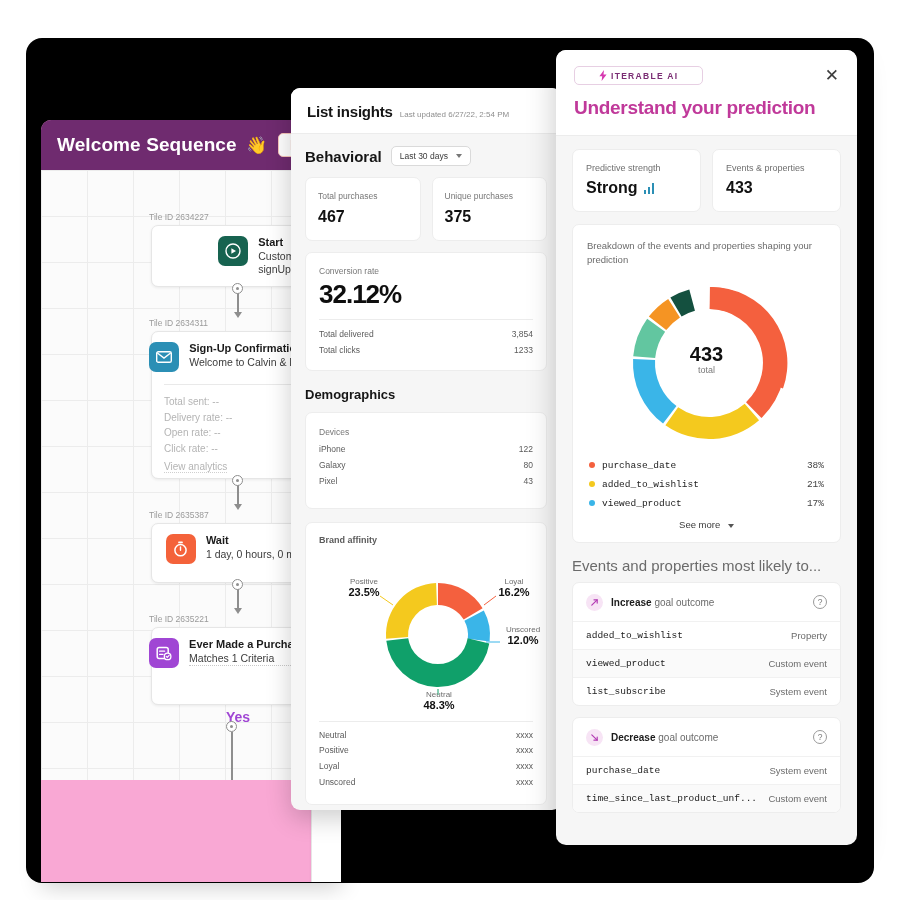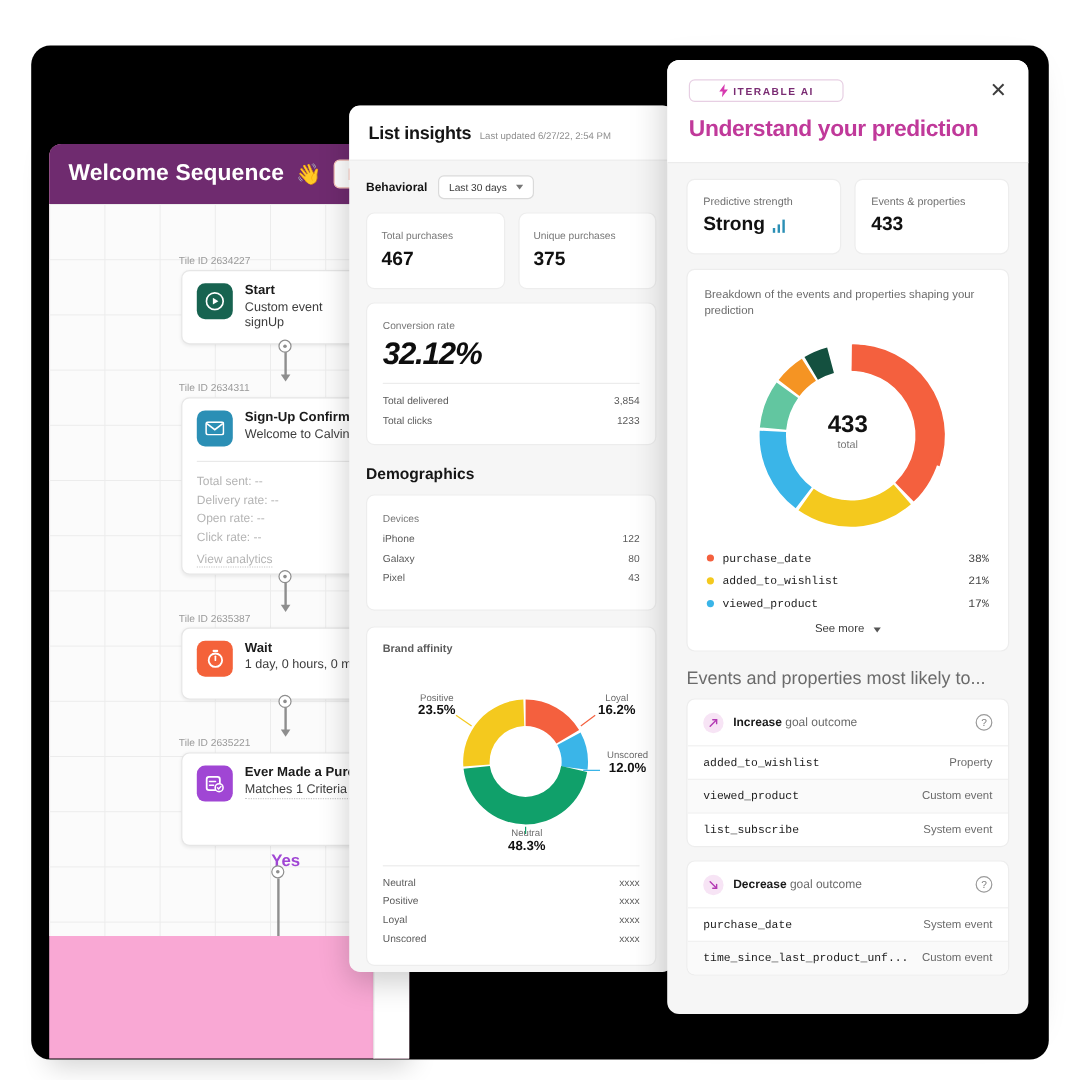--- a/index.html
+++ b/index.html
@@ -47,21 +47,21 @@
     background-size: 46px 46px;
   }
   .tile-id {
     position:absolute; font-size:8.5px; color:#9a9a9a; white-space:nowrap;
   }
   .tile {
     position:absolute; background:#fff; border:1px solid #e6e6e6;
     border-radius:7px; box-shadow:0 1px 3px rgba(0,0,0,.07);
     padding:10px 12px;
   }
-  .tile-row { display:flex; gap:10px; align-items:flex-start; }
+  .tile-row { display:flex; gap:10px; align-items:flex-start;justify-content:flex-end; }
   .tile-ico {
     width:30px; height:30px; border-radius:7px; flex:0 0 30px;
     display:flex; align-items:center; justify-content:center;
     color:#fff; font-size:15px;
   }
   .ico-start { background:#176350; }
   .ico-mail  { background:#2b8fb5; }
   .ico-wait  { background:#f4623a; }
   .ico-crit  { background:#a046d4; }
   .tile-name { font-size:11px; font-weight:bold; color:#1b1b1b; line-height:1.25; white-space:nowrap;}
@@ -92,36 +92,36 @@
     overflow:hidden;
   }
   .mid-head {
     background:#fff; padding:15px 16px 13px;
     border-bottom:1px solid #ececec;
     display:flex; align-items:baseline; gap:7px;
   }
   .mid-h1 { font-size:15px; font-weight:bold; color:#151515; letter-spacing:-.2px;}
   .mid-upd { font-size:8px; color:#8e8e8e; white-space:nowrap;}
   .mid-body { padding:12px 14px 0; }
-  .sec-title { font-size:10px; font-weight:bold; color:#151515; }
+  .sec-title { font-size:15px; font-weight:bold; color:#151515; }
   .behav-row { display:flex; align-items:center; gap:9px; margin-bottom:11px; }
   .dd {
     border:1px solid #dadada; border-radius:5px; background:#fff;
     font-size:8.5px; color:#3a3a3a; padding:4px 8px;
     display:flex; align-items:center; gap:8px;
   }
   .caret { width:0;height:0;border-left:3.5px solid transparent;border-right:3.5px solid transparent;border-top:4px solid #777; }
   .card { background:#fff; border:1px solid #ededed; border-radius:7px; }
   .kpi-row { display:flex; gap:11px; margin-bottom:11px; }
   .kpi { flex:1; padding:13px 12px 14px; }
   .kpi-lbl { font-size:8.5px; color:#777; margin-bottom:7px;}
   .kpi-val { font-size:16px; font-weight:bold; color:#111; }
   .conv { padding:13px 13px 12px; margin-bottom:16px; }
   .conv-lbl { font-size:8.5px; color:#777; }
-  .conv-val { font-size:26px; font-weight:bold; color:#0e0e0e; letter-spacing:-1px; margin:3px 0 9px;font-style:italic;}
+  .conv-val { font-size:26px; font-weight:bold; color:#0e0e0e; letter-spacing:-1px; margin:3px 0 9px;}
   .conv-hr { height:1px; background:#ececec; margin-bottom:7px;}
   .lrow { display:flex; justify-content:space-between; font-size:8.5px; color:#5b5b5b; line-height:1.85;}
   .demo-title { font-size:13px; font-weight:bold; color:#151515; margin:0 0 10px; }
   .demo-card { padding:14px 13px 18px; margin-bottom:13px; }
   .demo-lbl { font-size:8.5px; color:#777; margin-bottom:5px;}
   .brand-card { padding:12px 13px 14px; }
   .brand-lbl { font-size:9px; color:#5c5c5c; font-weight:bold; margin-bottom:2px;}
   .donut-wrap { position:relative; height:170px; }
   .blabel { position:absolute; text-align:center; }
   .blabel .t { font-size:8px; color:#6d6d6d; line-height:1.2;}

